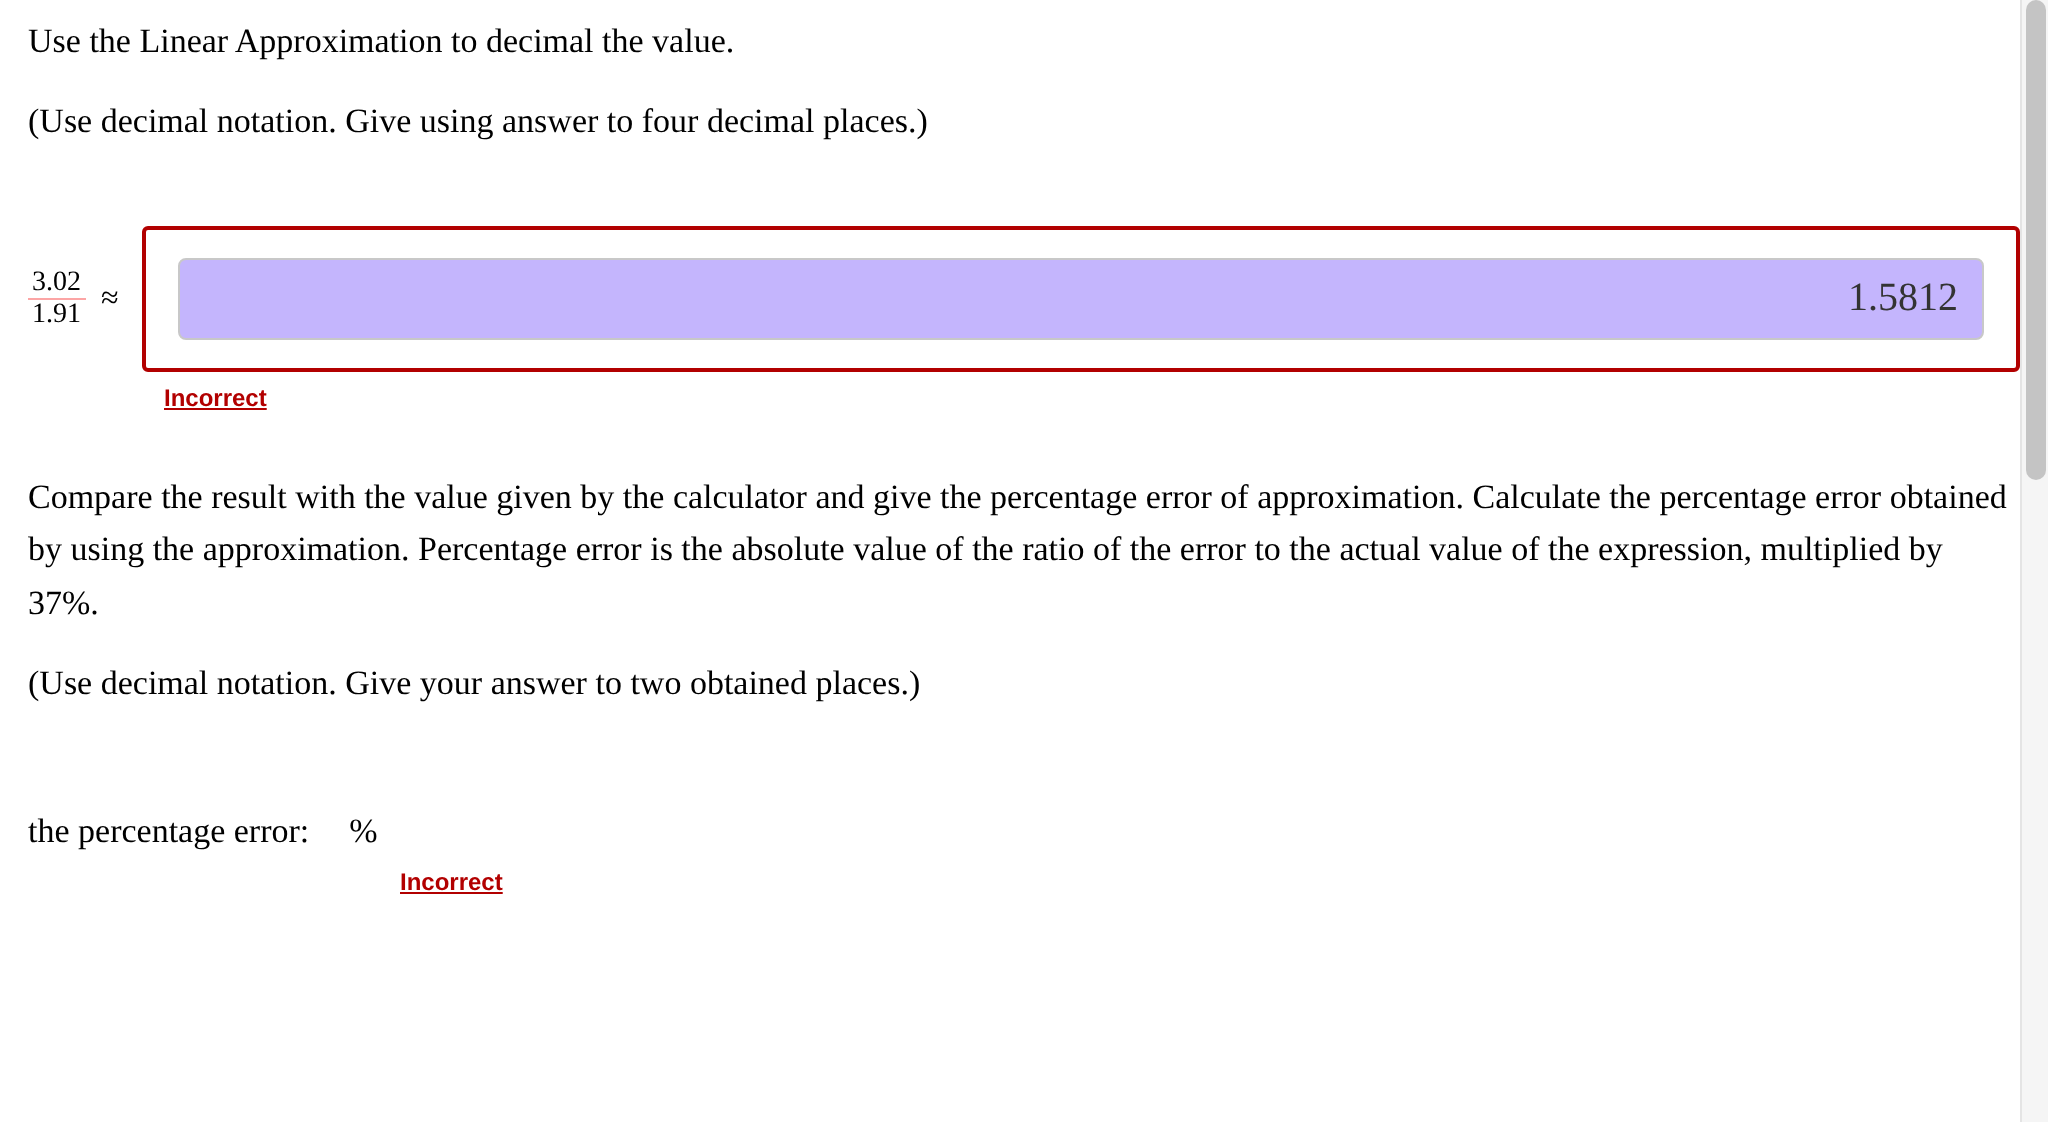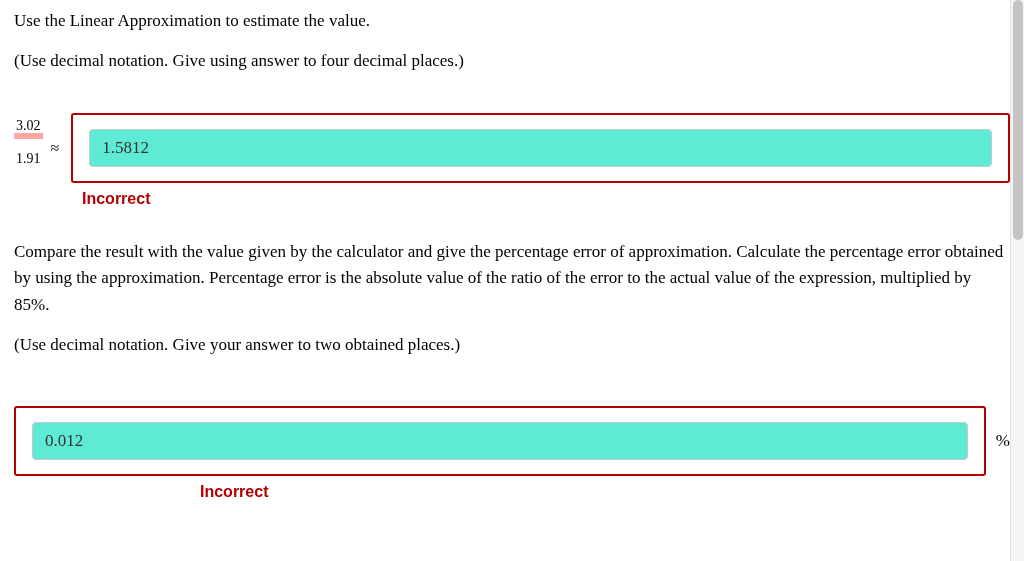--- a/index.html
+++ b/index.html
@@ -32,56 +32,58 @@
       margin-right: 12px;
       font-size: 14px;
     }
     .fraction {
       display: inline-flex;
       flex-direction: column;
       align-items: center;
       line-height: 1.1;
     }
     .fraction .num {
-      border-bottom: 6px solid #fca5a5;
+      border-bottom: 1px solid #fca5a5;
       padding: 0 2px;
     }
     .fraction .den {
-      padding: 12px 2px;
+      padding: 0 2px;
     }
     .approx {
       font-size: 16px;
     }
     .answer-box-outer {
       border: 2px solid #bfbfbf;
       border-radius: 3px;
       padding: 14px 16px;
       flex: 1;
     }
     .answer-box-outer.error {
       border: 2px solid #b20000;
     }
     .answer-input {
       width: 100%;
       padding: 8px 12px;
-      font-size: 17px;
+      font-size: 20px;
       font-family: Georgia, 'Times New Roman', serif;
       border: 1px solid #c8c8c8;
       border-radius: 4px;
-      background: #5eead4;
+      background: #c4b5fd;
       color: #333;
+      text-align: right;
     }
     .feedback {
       color: #b20000;
       font-family: Arial, Helvetica, sans-serif;
-      font-size: 16px;
+      font-size: 12px;
       font-weight: bold;
       margin-left: 68px;
       margin-top: 4px;
       margin-bottom: 28px;
+      text-decoration: underline;
     }
     .feedback.second {
       margin-left: 186px;
     }
     .paragraph {
       margin-bottom: 14px;
       line-height: 1.55;
     }
     .answer-row-2 {
       display: flex;
@@ -112,43 +114,41 @@
       left: 2px;
       width: 10px;
       height: 240px;
       background: #c4c4c4;
       border-radius: 5px;
     }
   </style>
 </head>
 <body>
 
-<div class="instruction">Use the Linear Approximation to estimate the value.</div>
+<div class="instruction">Use the Linear Approximation to decimal the value.</div>
 <div class="instruction">(Use decimal notation. Give using answer to four decimal places.)</div>
 
 <div class="answer-row">
   <div class="fraction-wrap">
     <span class="fraction">
       <span class="num">3.02</span>
       <span class="den">1.91</span>
     </span>
     <span class="approx">≈</span>
   </div>
   <div class="answer-box-outer error">
     <input type="text" class="answer-input" value="1.5812" style="">
   </div>
 </div>
 <div class="feedback">Incorrect</div>
 
-<div class="paragraph">Compare the result with the value given by the calculator and give the percentage error of approximation. Calculate the percentage error obtained by using the approximation. Percentage error is the absolute value of the ratio of the error to the actual value of the expression, multiplied by 85%.</div>
+<div class="paragraph">Compare the result with the value given by the calculator and give the percentage error of approximation. Calculate the percentage error obtained by using the approximation. Percentage error is the absolute value of the ratio of the error to the actual value of the expression, multiplied by 37%.</div>
 <div class="instruction">(Use decimal notation. Give your answer to two obtained places.)</div>
 
 <div class="answer-row-2">
-  <div class="answer-box-outer error">
-    <input type="text" class="answer-input" value="0.012" style="">
-  </div>
+  <span class="label-text">the percentage error:</span>
   <span class="percent-sign">%</span>
 </div>
 <div class="feedback second">Incorrect</div>
 
 <div class="scroll-track">
   <div class="scroll-thumb"></div>
 </div>
 
 </body></html>

